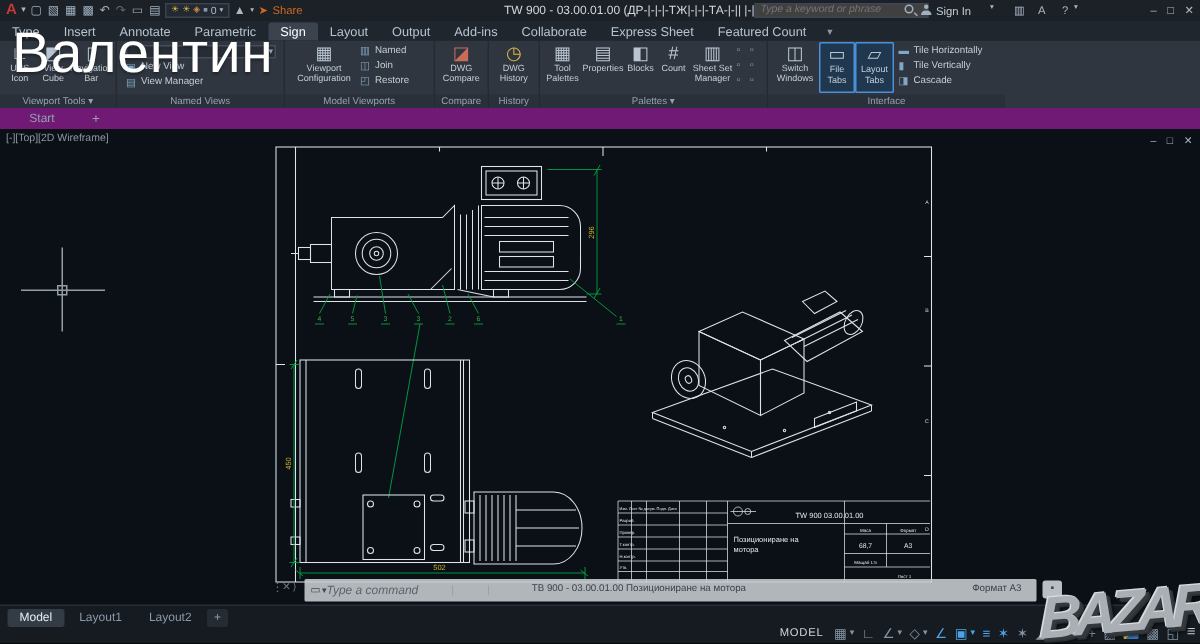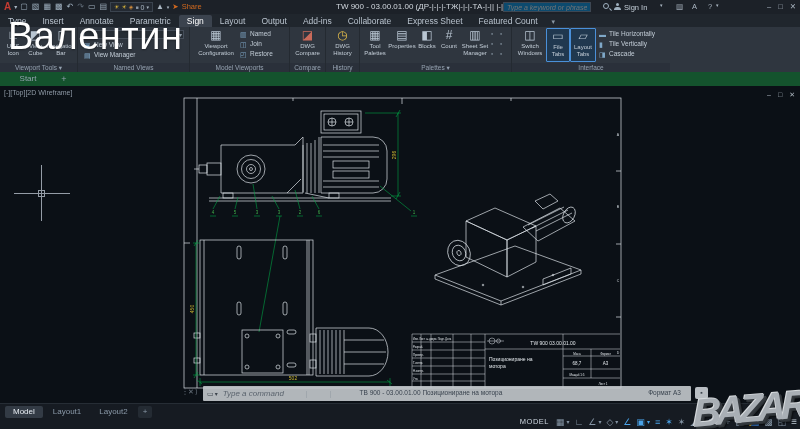--- a/index.html
+++ b/index.html
@@ -10,22 +10,22 @@
   
   .titlebar{position:absolute;left:0;top:0;width:800px;height:14px;background:#1c2128;
     display:flex;align-items:center;padding:0 4px;gap:3px;font-size:8px;color:#aab6c2;}
   .logo{color:#c33b32;font-weight:bold;font-size:10px;}
   .i{display:inline-block;text-align:center;}
   .qat{display:flex;align-items:center;gap:4px;font-size:8px;color:#9fb0bf;}
   .layerbox{display:flex;align-items:center;gap:2px;height:10px;border:1px solid #3a434e;
     background:#232932;padding:0 3px;font-size:7px;}
   .layerbox .bulb{color:#d8b43a;font-size:6px;} .layerbox .lock{color:#cf8a3a;font-size:6px;}
   .tb-title{position:absolute;left:336px;top:3px;font-size:8px;color:#d2d8df;white-space:nowrap;}
-  .search{position:absolute;left:503px;top:2px;width:88px;height:10px;background:#0c4a6e;
-    border:1px solid #3d4753;display:flex;align-items:center;}
+  .search{position:absolute;left:503px;top:2px;width:116px;height:10px;background:#404040;
+    border:1px solid #3d4753;display:flex;align-items:flex-start;}
   .search input{flex:1;background:transparent;border:none;outline:none;color:#9aa6b2;
     font-size:7px;font-style:italic;padding:0 3px;width:80px;font-family:"Liberation Sans",sans-serif;}
   .mag{position:absolute;left:603px;top:3px;width:6px;height:6px;border:1px solid #9fb0bf;border-radius:50%;}
   .mag::after{content:"";position:absolute;left:5px;top:5px;width:3px;height:1px;background:#9fb0bf;transform:rotate(45deg);}
   .person{position:absolute;left:614px;top:3px;width:7px;height:7px;}
   .person::before{content:"";position:absolute;left:2px;top:0;width:3px;height:3px;border-radius:50%;background:#9fb0bf;}
   .person::after{content:"";position:absolute;left:0;top:3.5px;width:7px;height:3.5px;border-radius:3px 3px 0 0;background:#9fb0bf;}
   .signin{position:absolute;left:624px;top:3.5px;font-size:7.5px;color:#c3cdd7;}
   .tb-right{position:absolute;right:4px;top:3px;display:flex;gap:7px;font-size:7.5px;color:#aab6c2;}
   .tbx{position:absolute;top:3px;font-size:7.5px;color:#aab6c2;}
@@ -50,21 +50,21 @@
   .bb.sel{border:1px solid #4a90d9;background:#20384f;border-radius:1px;}
   .colL{display:flex;flex-direction:column;justify-content:flex-start;padding-top:2px;gap:1px;}
   .sr{display:flex;align-items:center;gap:2px;font-size:6.5px;color:#c3cdd7;height:9px;white-space:nowrap;}
   .sr .ic{font-size:7px;color:#7fa8c8;width:8px;}
   .nv-dd{width:100px;height:9px;border:1px solid #454e5a;background:#262d35;position:relative;margin-bottom:1px;}
   .nv-dd .dd{position:absolute;right:1px;top:1px;font-size:6px;color:#9aa6b2;}
   .ic.red{color:#c96a5a;} .ic.clock{color:#d9b54a;}
   .minigrid{display:grid;grid-template-columns:8px 8px;grid-auto-rows:9px;gap:1px;padding:2px 1px;font-size:7px;color:#9fb0bf;}
 
   
-  .ftabs{position:absolute;left:0;top:72px;width:800px;height:14px;background:#14532d;display:flex;align-items:stretch;}
+  .ftabs{position:absolute;left:0;top:72px;width:800px;height:14px;background:#701a75;display:flex;align-items:stretch;}
   .ftab-start{width:56px;display:flex;align-items:center;justify-content:center;font-size:8px;color:#93a1ae;}
   .ftab-doc{background:#313842;color:#d3dae1;font-size:7.5px;display:flex;align-items:center;
     padding:0 6px;gap:5px;white-space:nowrap;}
   .ftab-doc .x{color:#aeb9c2;font-size:7px;}
   .ftab-plus{width:16px;display:flex;align-items:center;justify-content:center;color:#93a1ae;font-size:9px;}
 
   
   .canvas{position:absolute;left:0;top:86px;width:800px;height:317px;background:#0b1016;}
   .vplabel{position:absolute;left:4px;top:3px;font-size:7px;color:#8d98a4;}
   .dwgbtns{position:absolute;right:5px;top:5px;display:flex;gap:7px;font-size:7px;color:#aab4bd;}
@@ -74,21 +74,21 @@
   .sheet{position:absolute;left:183px;top:11px;width:439px;height:292px;}
 
   
   .cmd-grip{position:absolute;left:181px;top:302px;color:#6c7680;font-size:8px;}
   .cmd-x{position:absolute;left:188px;top:302px;color:#6c7680;font-size:7px;}
   .cmd-wrench{position:absolute;left:195px;top:302px;color:#6c7680;font-size:7px;}
   .cmdbar{position:absolute;left:203px;top:300px;width:488px;height:15px;
     background:rgba(200,205,210,0.88);display:flex;align-items:center;border-radius:1px;}
   .cmdbar .cic{color:#3c444d;font-size:7px;margin-left:4px;}
   .cmdbar .cdd{color:#3c444d;font-size:6px;margin-left:1px;}
-  .cmdbar .prompt{color:#5a636d;font-size:8px;font-style:italic;margin-left:5px;}
+  .cmdbar .prompt{color:#5a636d;font-size:8px;font-style:italic;}
   .cmdbar .tick{color:#959da5;font-size:7px;margin-left:22px;}
   .cmdbar .ghost{color:#39434e;font-size:6.5px;margin-left:28px;white-space:nowrap;}
   .cmdbar .ghost2{color:#39434e;font-size:6.5px;margin-left:auto;margin-right:10px;}
   .cmd-end{position:absolute;left:695px;top:301px;width:13px;height:12px;background:#b9bec3;
     border-radius:2px;color:#3c444d;font-size:7px;text-align:center;padding-top:2px;}
 
   
   .bottombar{position:absolute;left:0;top:403px;width:800px;height:26px;background:#161b22;border-top:1px solid #262d35;}
   .mtabs{position:absolute;left:5px;top:2px;display:flex;gap:2px;font-size:8px;}
   .mtab{padding:2px 8px;color:#8a99a8;}

